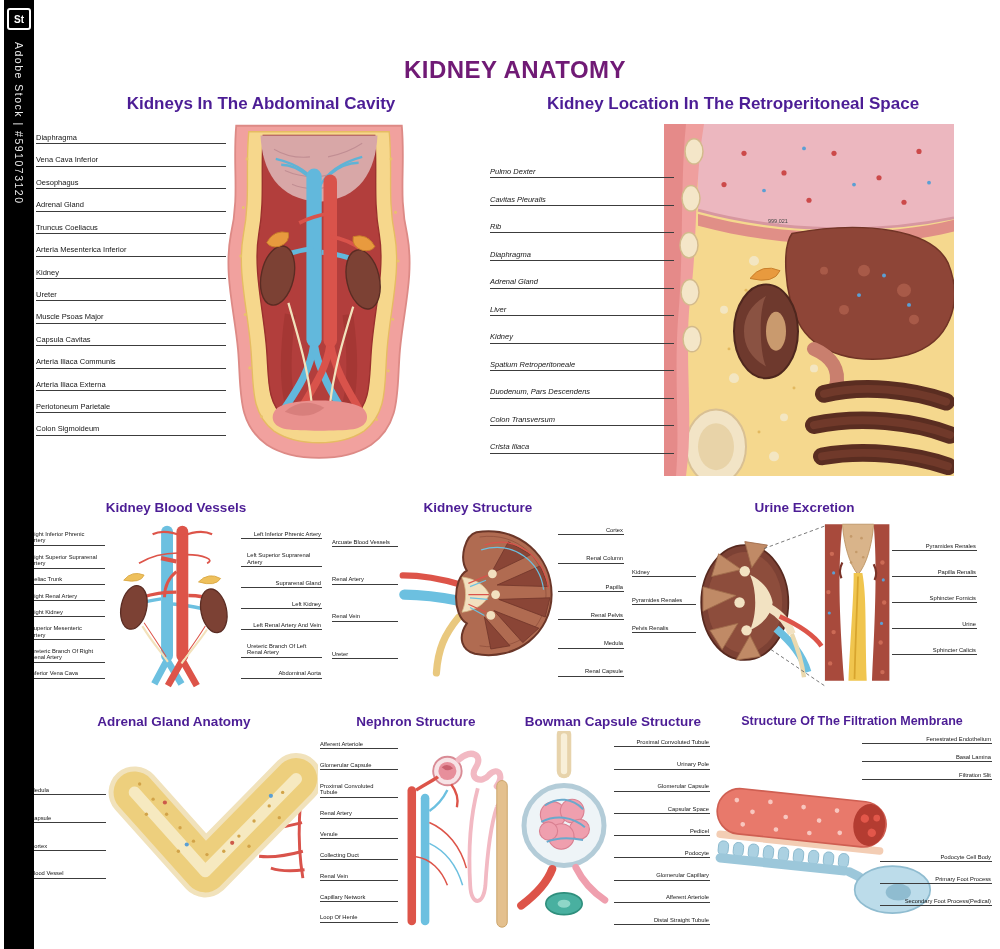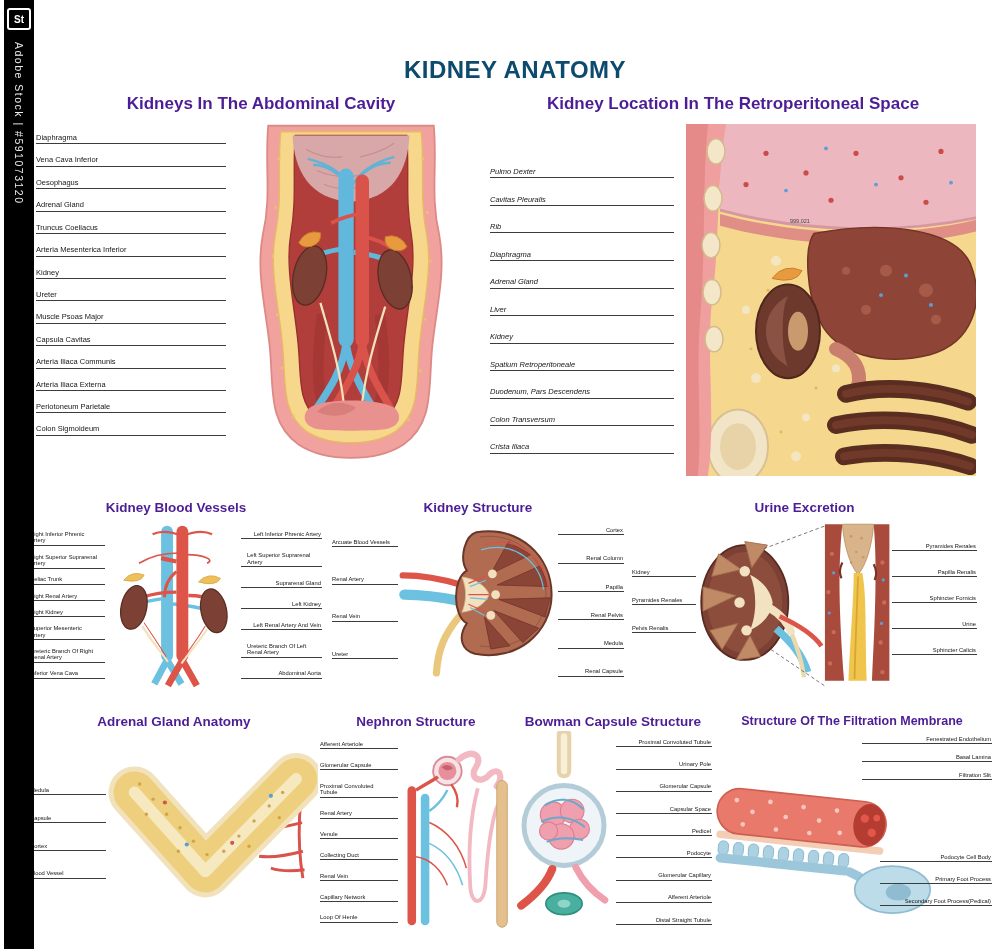--- a/index.html
+++ b/index.html
@@ -2,25 +2,25 @@
 <html><head>
 <meta charset="utf-8">
 <style>
 html,body{margin:0;padding:0;}
 body{width:1000px;height:949px;position:relative;background:#ffffff;font-family:"Liberation Sans",sans-serif;overflow:hidden;}
 
 .stockbar{position:absolute;left:4px;top:0;width:30px;height:949px;background:#000;z-index:40;display:flex;flex-direction:column;align-items:center;}
 .as-logo{margin-top:8px;width:20px;height:18px;border:2px solid #fff;border-radius:3px;color:#fff;font-weight:bold;font-size:10px;display:flex;align-items:center;justify-content:center;}
 .as-vertical{margin-top:12px;writing-mode:vertical-rl;color:#ededed;font-size:10.5px;letter-spacing:1.5px;white-space:nowrap;}
 
-.main-title{position:absolute;left:30px;right:0;top:40px;text-align:center;font-size:24px;font-weight:bold;color:#0c4a6e;letter-spacing:0.5px;}
+.main-title{position:absolute;left:30px;right:0;top:40px;text-align:center;font-size:24px;font-weight:bold;color:#701a75;letter-spacing:0.5px;}
 
 .sec{position:absolute;}
 .sec h2{margin:0 0 2px 0;text-align:center;font-weight:bold;color:#4c1d95;}
-.sec .content{display:flex;align-items:flex-start;justify-content:space-between;}
+.sec .content{display:flex;align-items:flex-start;}
 .h2-top{font-size:17px;}
 .h2-mid{font-size:13.5px;}
 
 .labels{display:flex;flex-direction:column;justify-content:space-between;position:relative;z-index:5;}
 .lbl{display:flex;align-items:flex-end;}
 .labels-right .lbl{flex-direction:row-reverse;}
 .lbl-text{color:#161616;line-height:1.12;border-bottom:1px solid #3c3c3c;padding:0 1px 1px 0;}
 .leader{flex:1 0 6px;border-bottom:1px solid #3c3c3c;height:0;}
 svg{display:block;}
 

